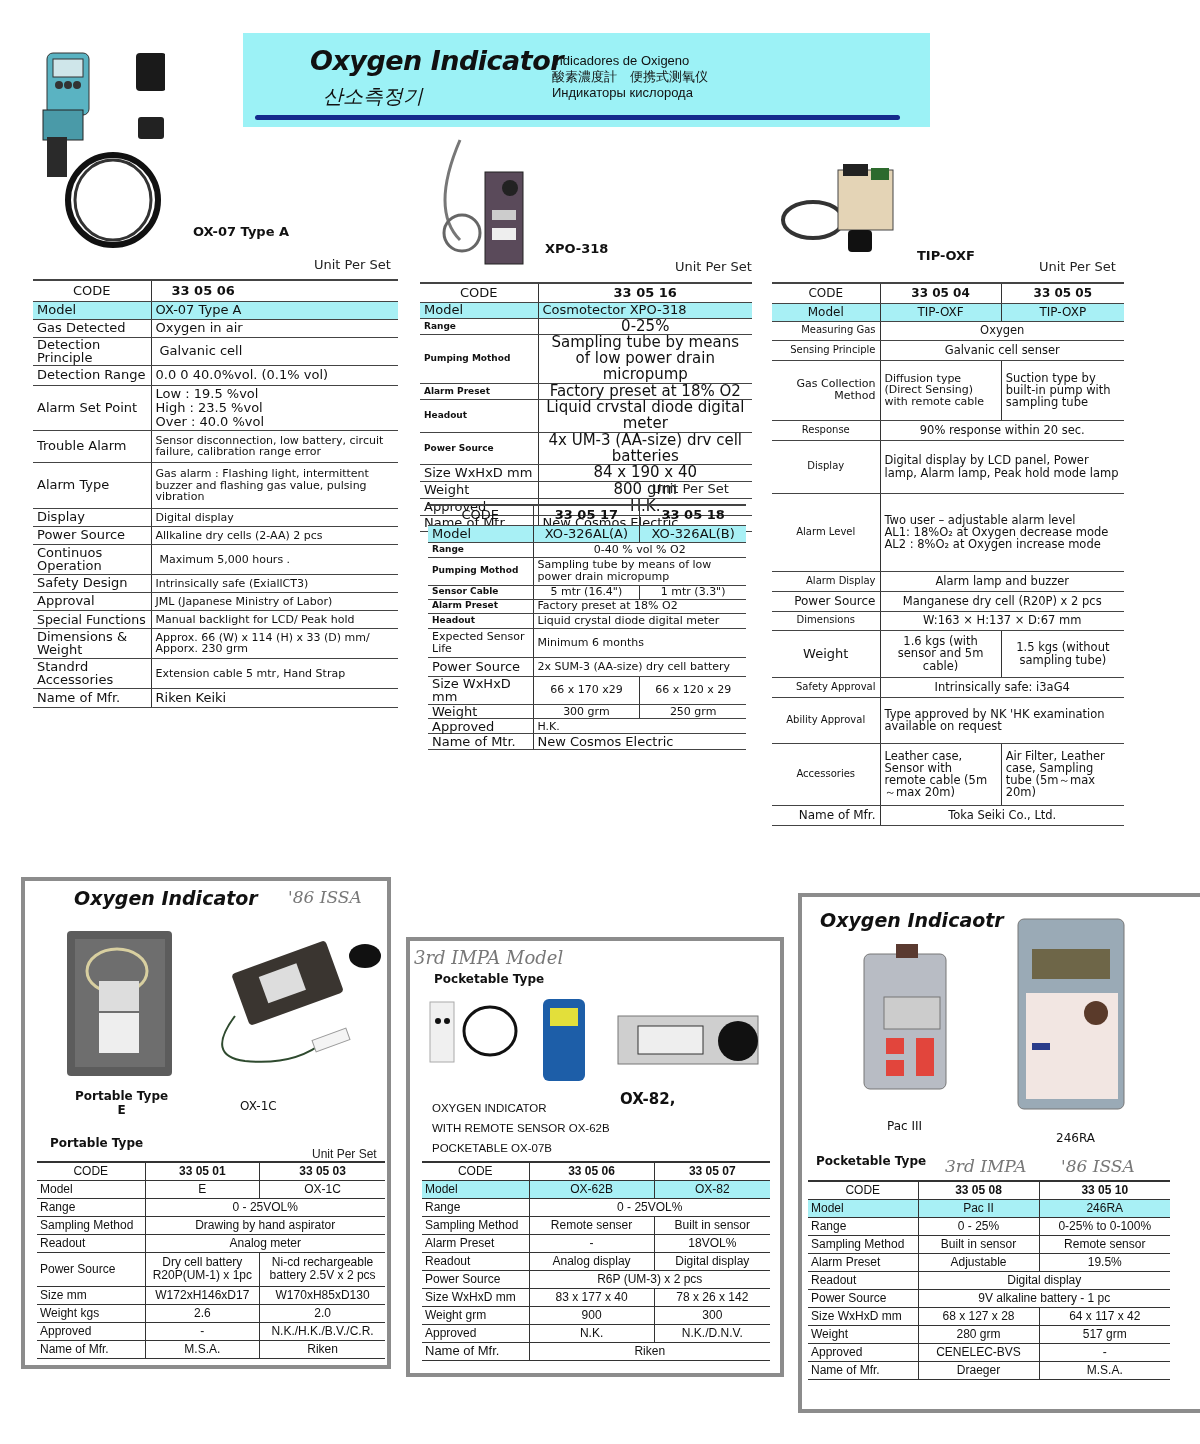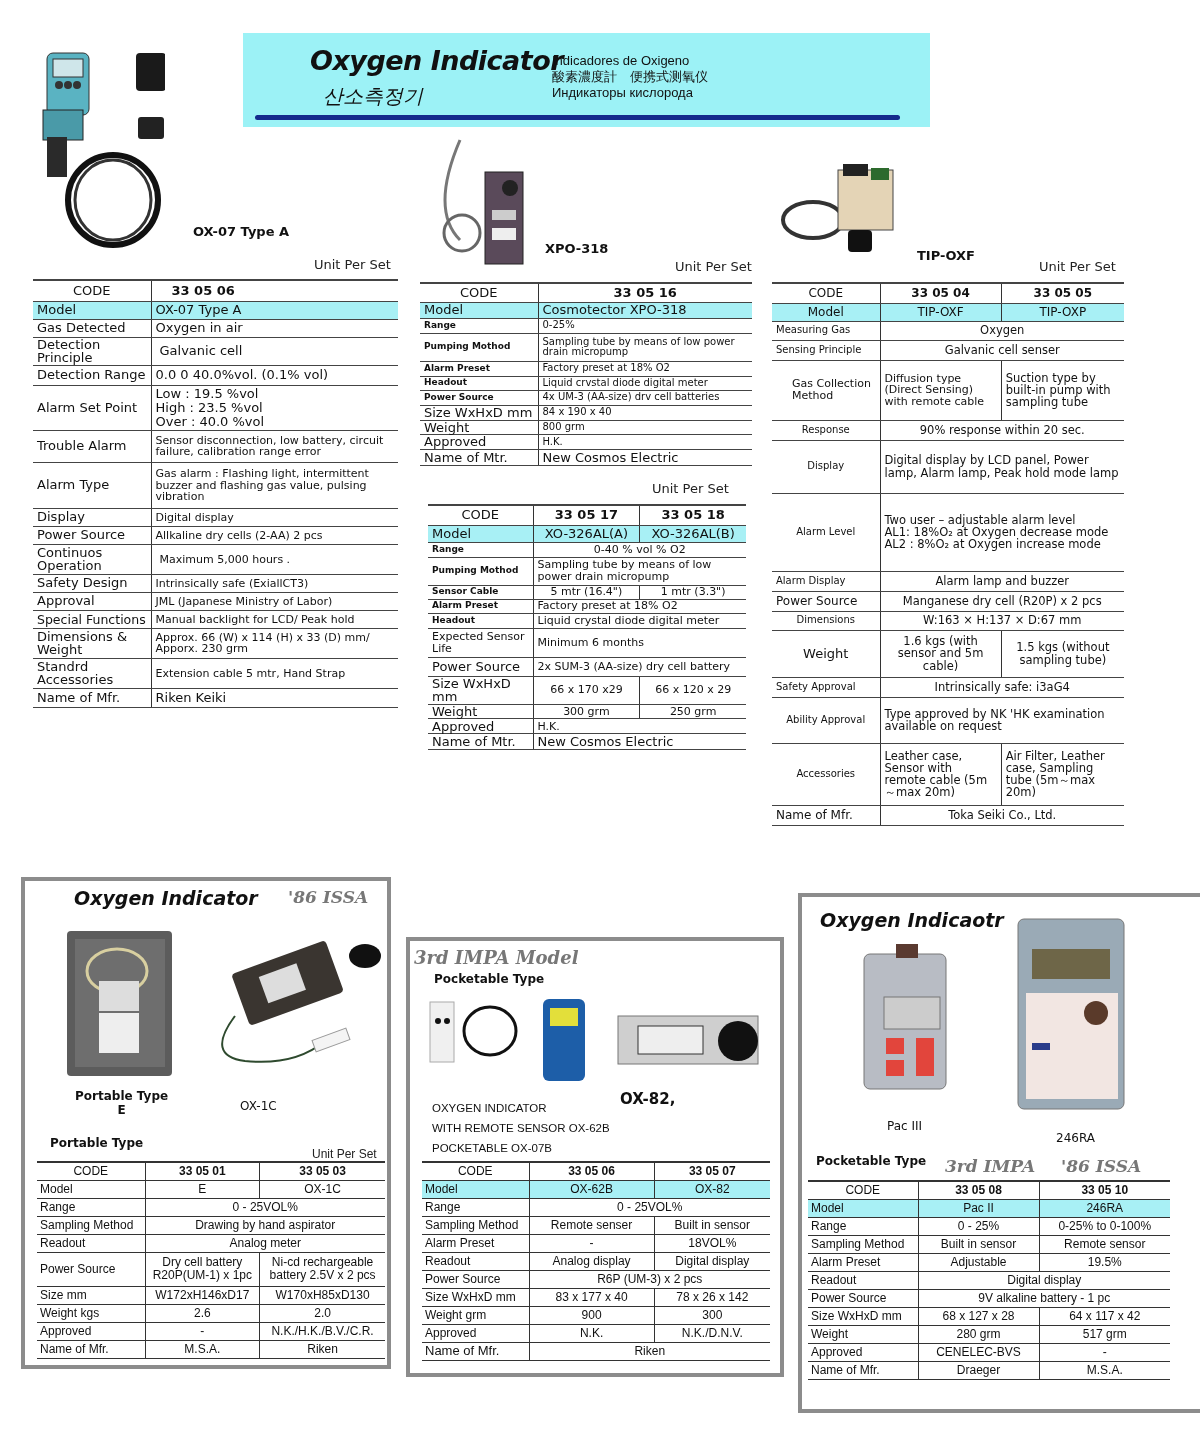--- a/index.html
+++ b/index.html
@@ -44,39 +44,39 @@
   table.spec td.c { text-align: center; }
   table.spec .code { font-weight: bold; }
 
   .t1 { left: 33px; top: 279px; width: 365px; font-size: 13px; }
   .t1 td.lab { width: 118px; }
   .t1 td.val { font-size: 11px; }
 
   .t2 { left: 420px; top: 282px; width: 332px; font-size: 13px; }
   .t2 td.lab { width: 118px; }
   .t2 td.small { font-size: 9px; font-weight: bold; }
-  .t2 td.val { font-size: 10px; }
+  .t2 td.val { font-size: 15px; text-align: center; }
 
   .t3 { left: 428px; top: 504px; width: 318px; font-size: 13px; }
   .t3 td.lab { width: 105px; }
   .t3 td.small { font-size: 9px; font-weight: bold; }
   .t3 td.val { font-size: 11px; }
 
   .t4 { left: 772px; top: 282px; width: 352px; font-size: 12px; }
-  .t4 td.lab { width: 108px; font-size: 10px; }
+  .t4 td.lab { width: 108px; font-size: 10px; text-align: right; }
   .t4 td.val { font-size: 11.5px; }
 
   
   .panel { position: absolute; border: 4px solid #8c8c8c; background: #fff; }
   .p1 { left: 21px; top: 877px; width: 370px; height: 492px; }
   .p2 { left: 406px; top: 937px; width: 378px; height: 440px; }
   .p3 { left: 798px; top: 893px; width: 416px; height: 520px; }
 
   .ptitle { position: absolute; font-size: 19px; font-weight: bold; font-style: italic; font-family: "DejaVu Sans", sans-serif; }
-  .pissa { position: absolute; font-size: 17px; font-style: italic; font-weight: bold; color: #777; font-family: "DejaVu Serif", serif; }
+  .pissa { position: absolute; font-size: 17px; font-style: italic; font-weight: normal; color: #777; font-family: "DejaVu Serif", serif; }
 
   table.bt { position: absolute; border-collapse: collapse; font-family: "Liberation Sans", sans-serif; font-size: 12px; }
   table.bt td { border-bottom: 1.5px solid #333; padding: 0 3px; height: 18px; line-height: 1.05; }
   table.bt tr:first-child td { border-top: 2px solid #333; }
   table.bt td.lab { border-right: 1.5px solid #333; }
   table.bt td.v2 { border-left: 1.5px solid #333; }
   table.bt tr.hl td { background: #a8f0f5; }
   table.bt td.c { text-align: center; }
   table.bt .code { font-weight: bold; }
 </style>

